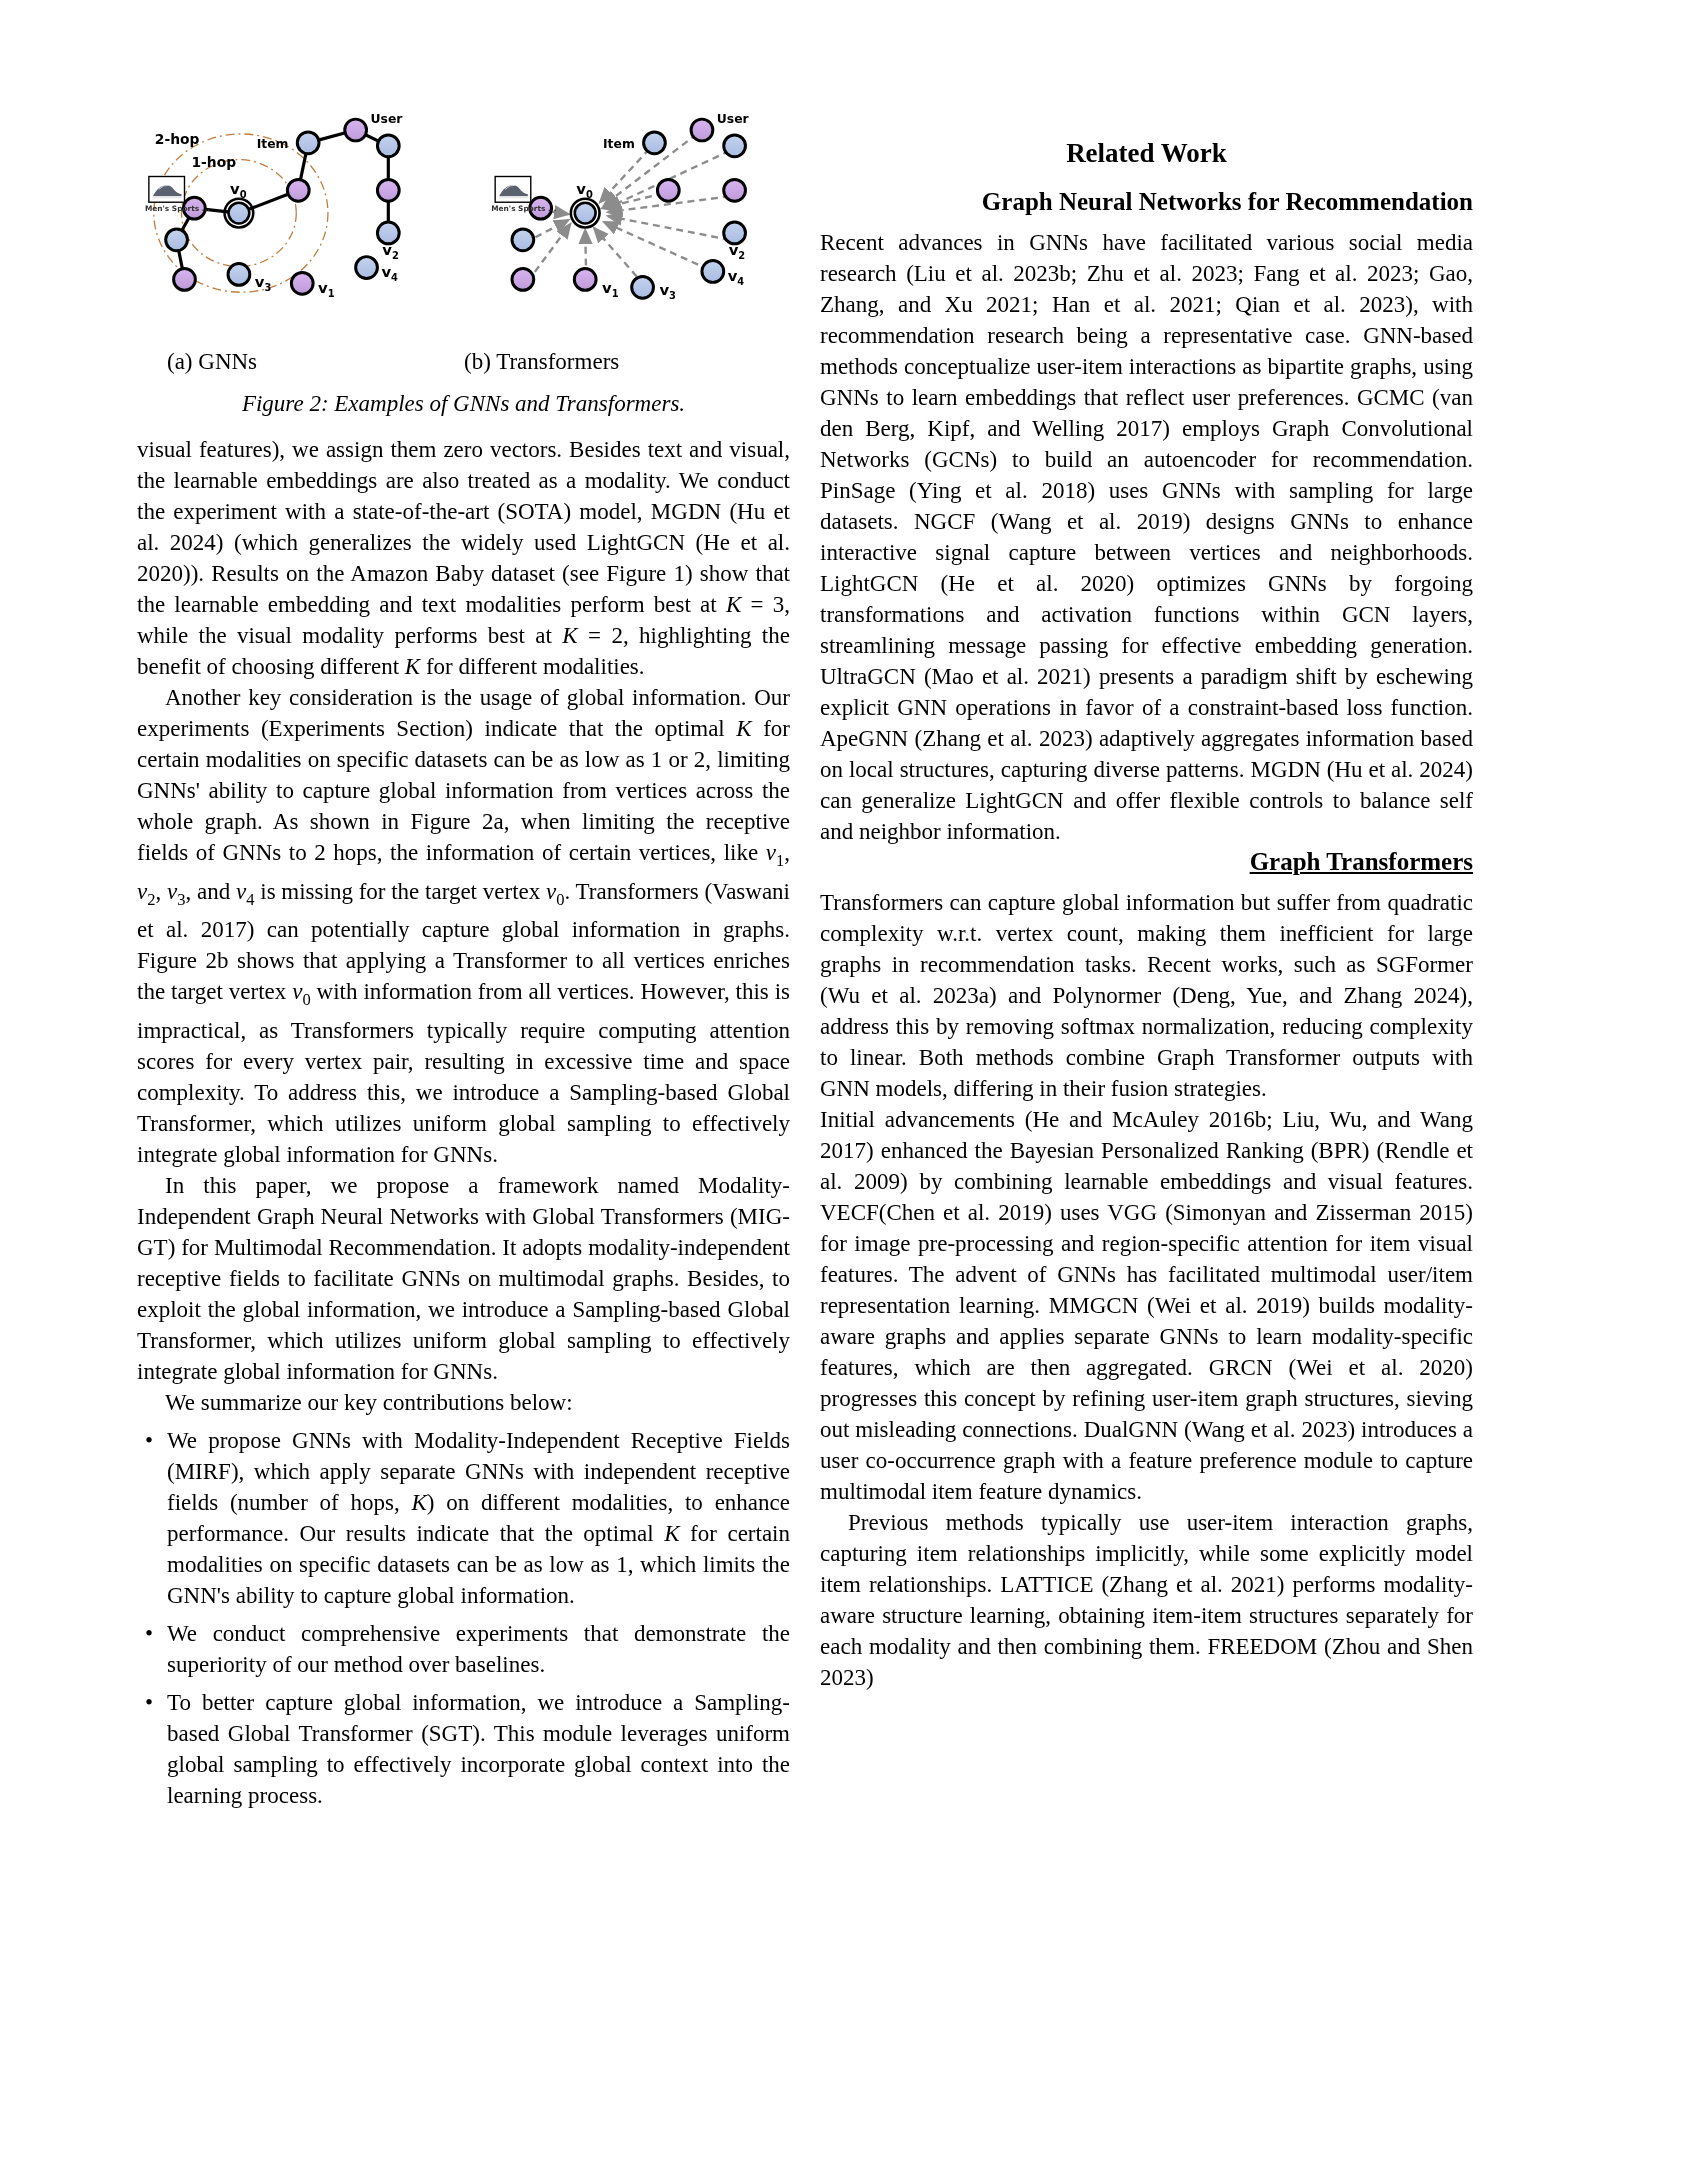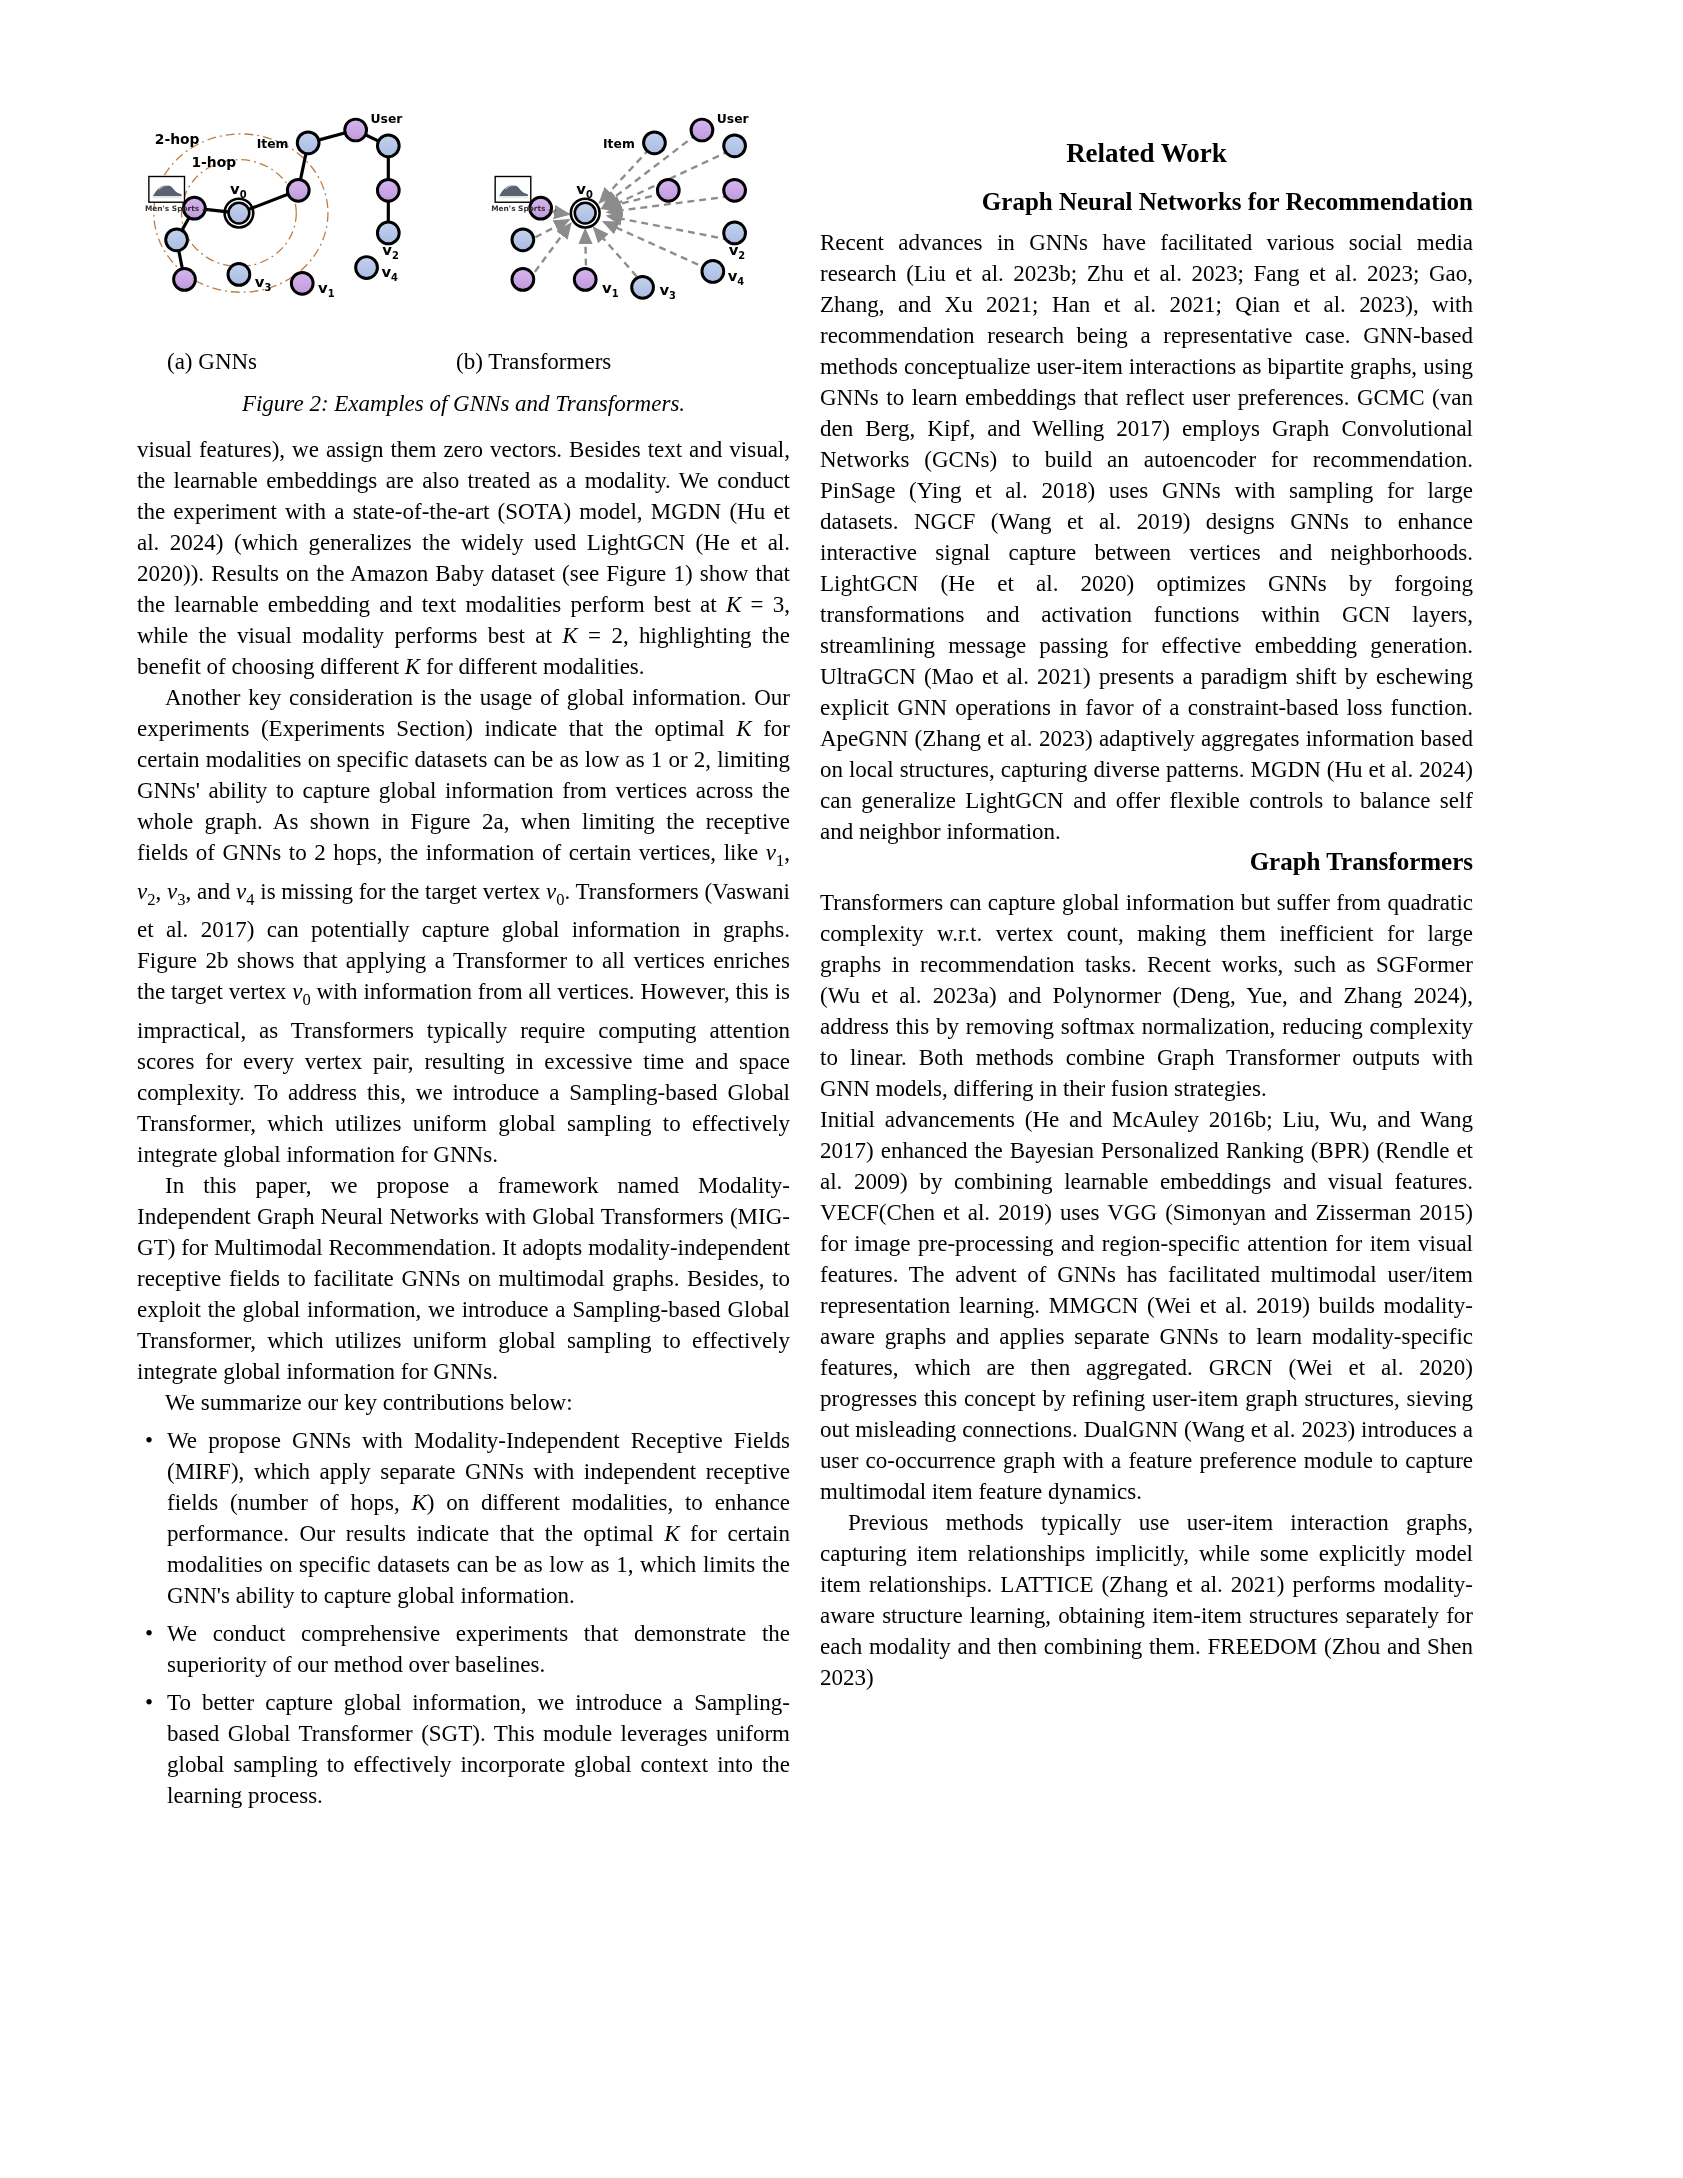--- a/index.html
+++ b/index.html
@@ -43,21 +43,21 @@
     line-height: 32px;
     font-family: "Liberation Serif", serif;
   }
   h2.subsection {
     font-size: 25px;
     font-weight: bold;
     text-align: right;
     margin: 0 0 10px 0;
     line-height: 30px;
   }
-  .gap-before { margin-top: 22px; }
+  .gap-before { margin-top: 22px; text-decoration: underline; }
 
   
   .figure-block {
     position: absolute;
     left: 137px;
     top: 99px;
     width: 653px;
   }
   .fig-canvas {
     position: relative;
@@ -69,21 +69,21 @@
     width: 653px;
     height: 34px;
     margin-top: 2px;
   }
   .subcap {
     position: absolute;
     font-size: 23px;
     text-align: left;
   }
   .subcap-a { left: 30px;  width: 297px; }
-  .subcap-b { left: 319px; width: 297px; }
+  .subcap-b { left: 327px; width: 297px; }
   .fig-caption {
     width: 653px;
     text-align: center;
     font-size: 23px;
     line-height: 30px;
     margin-top: 6px;
     font-style: italic;
   }
 
   svg.figsvg { display:block; }

